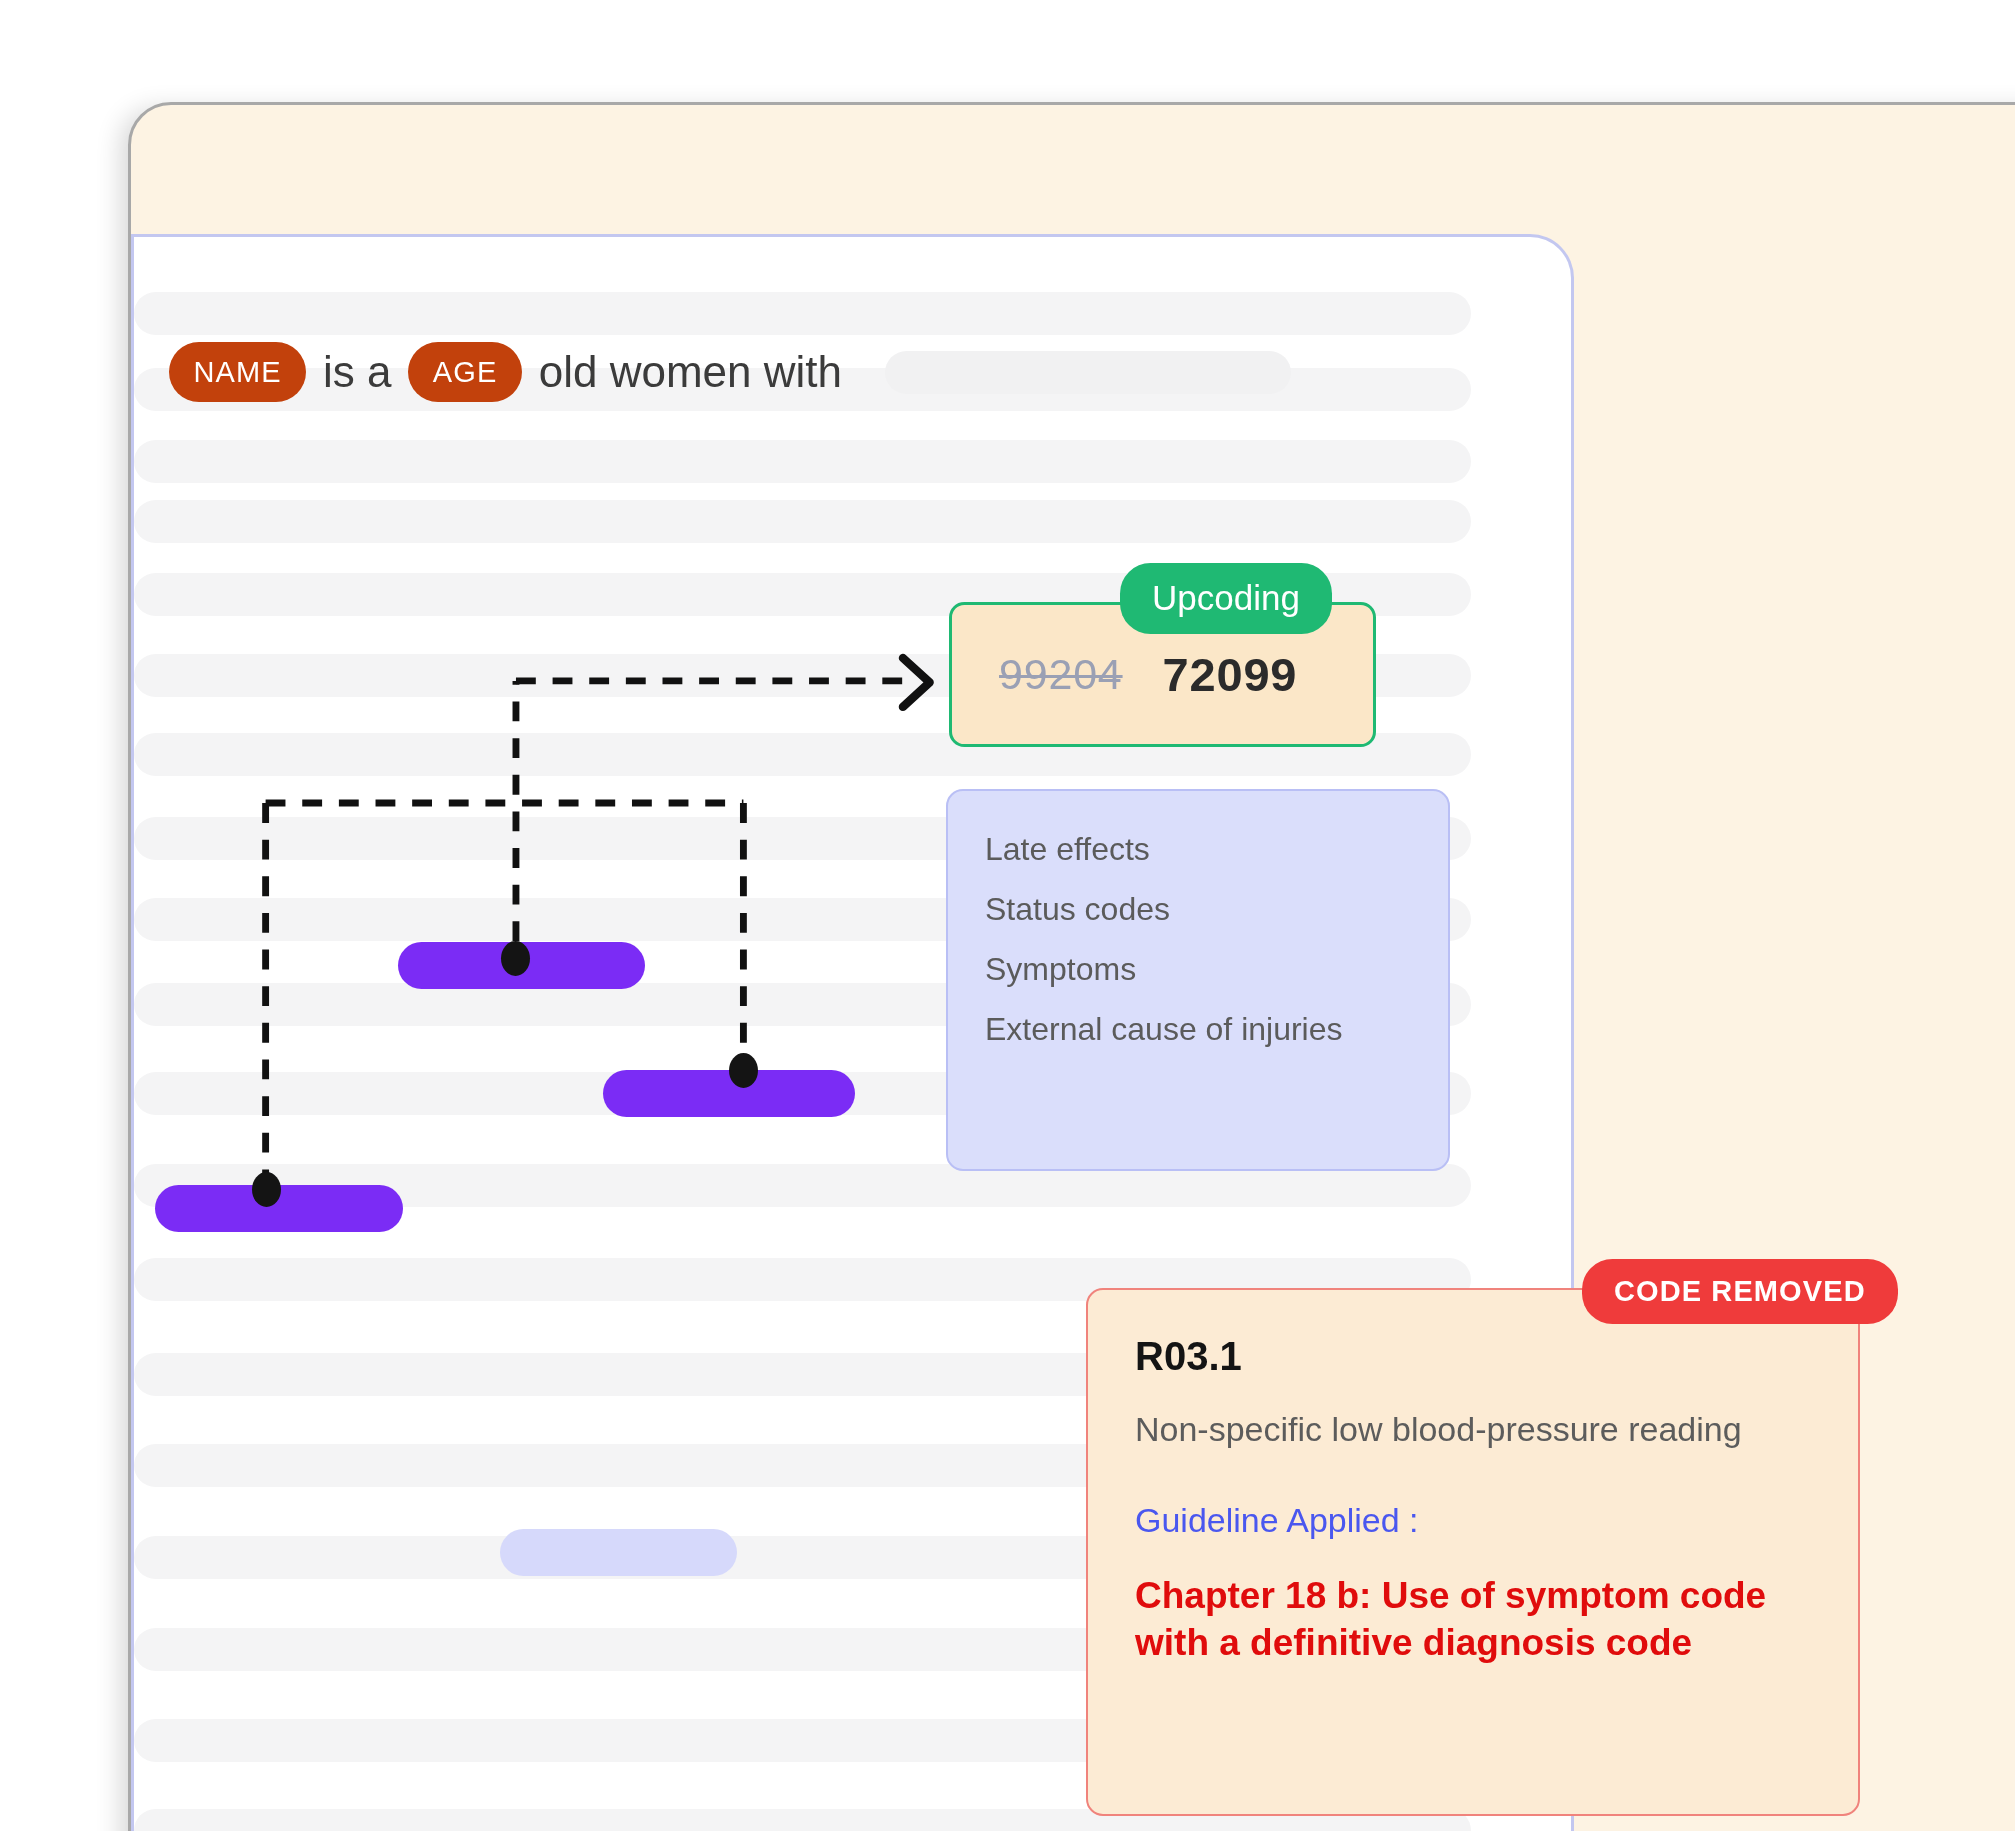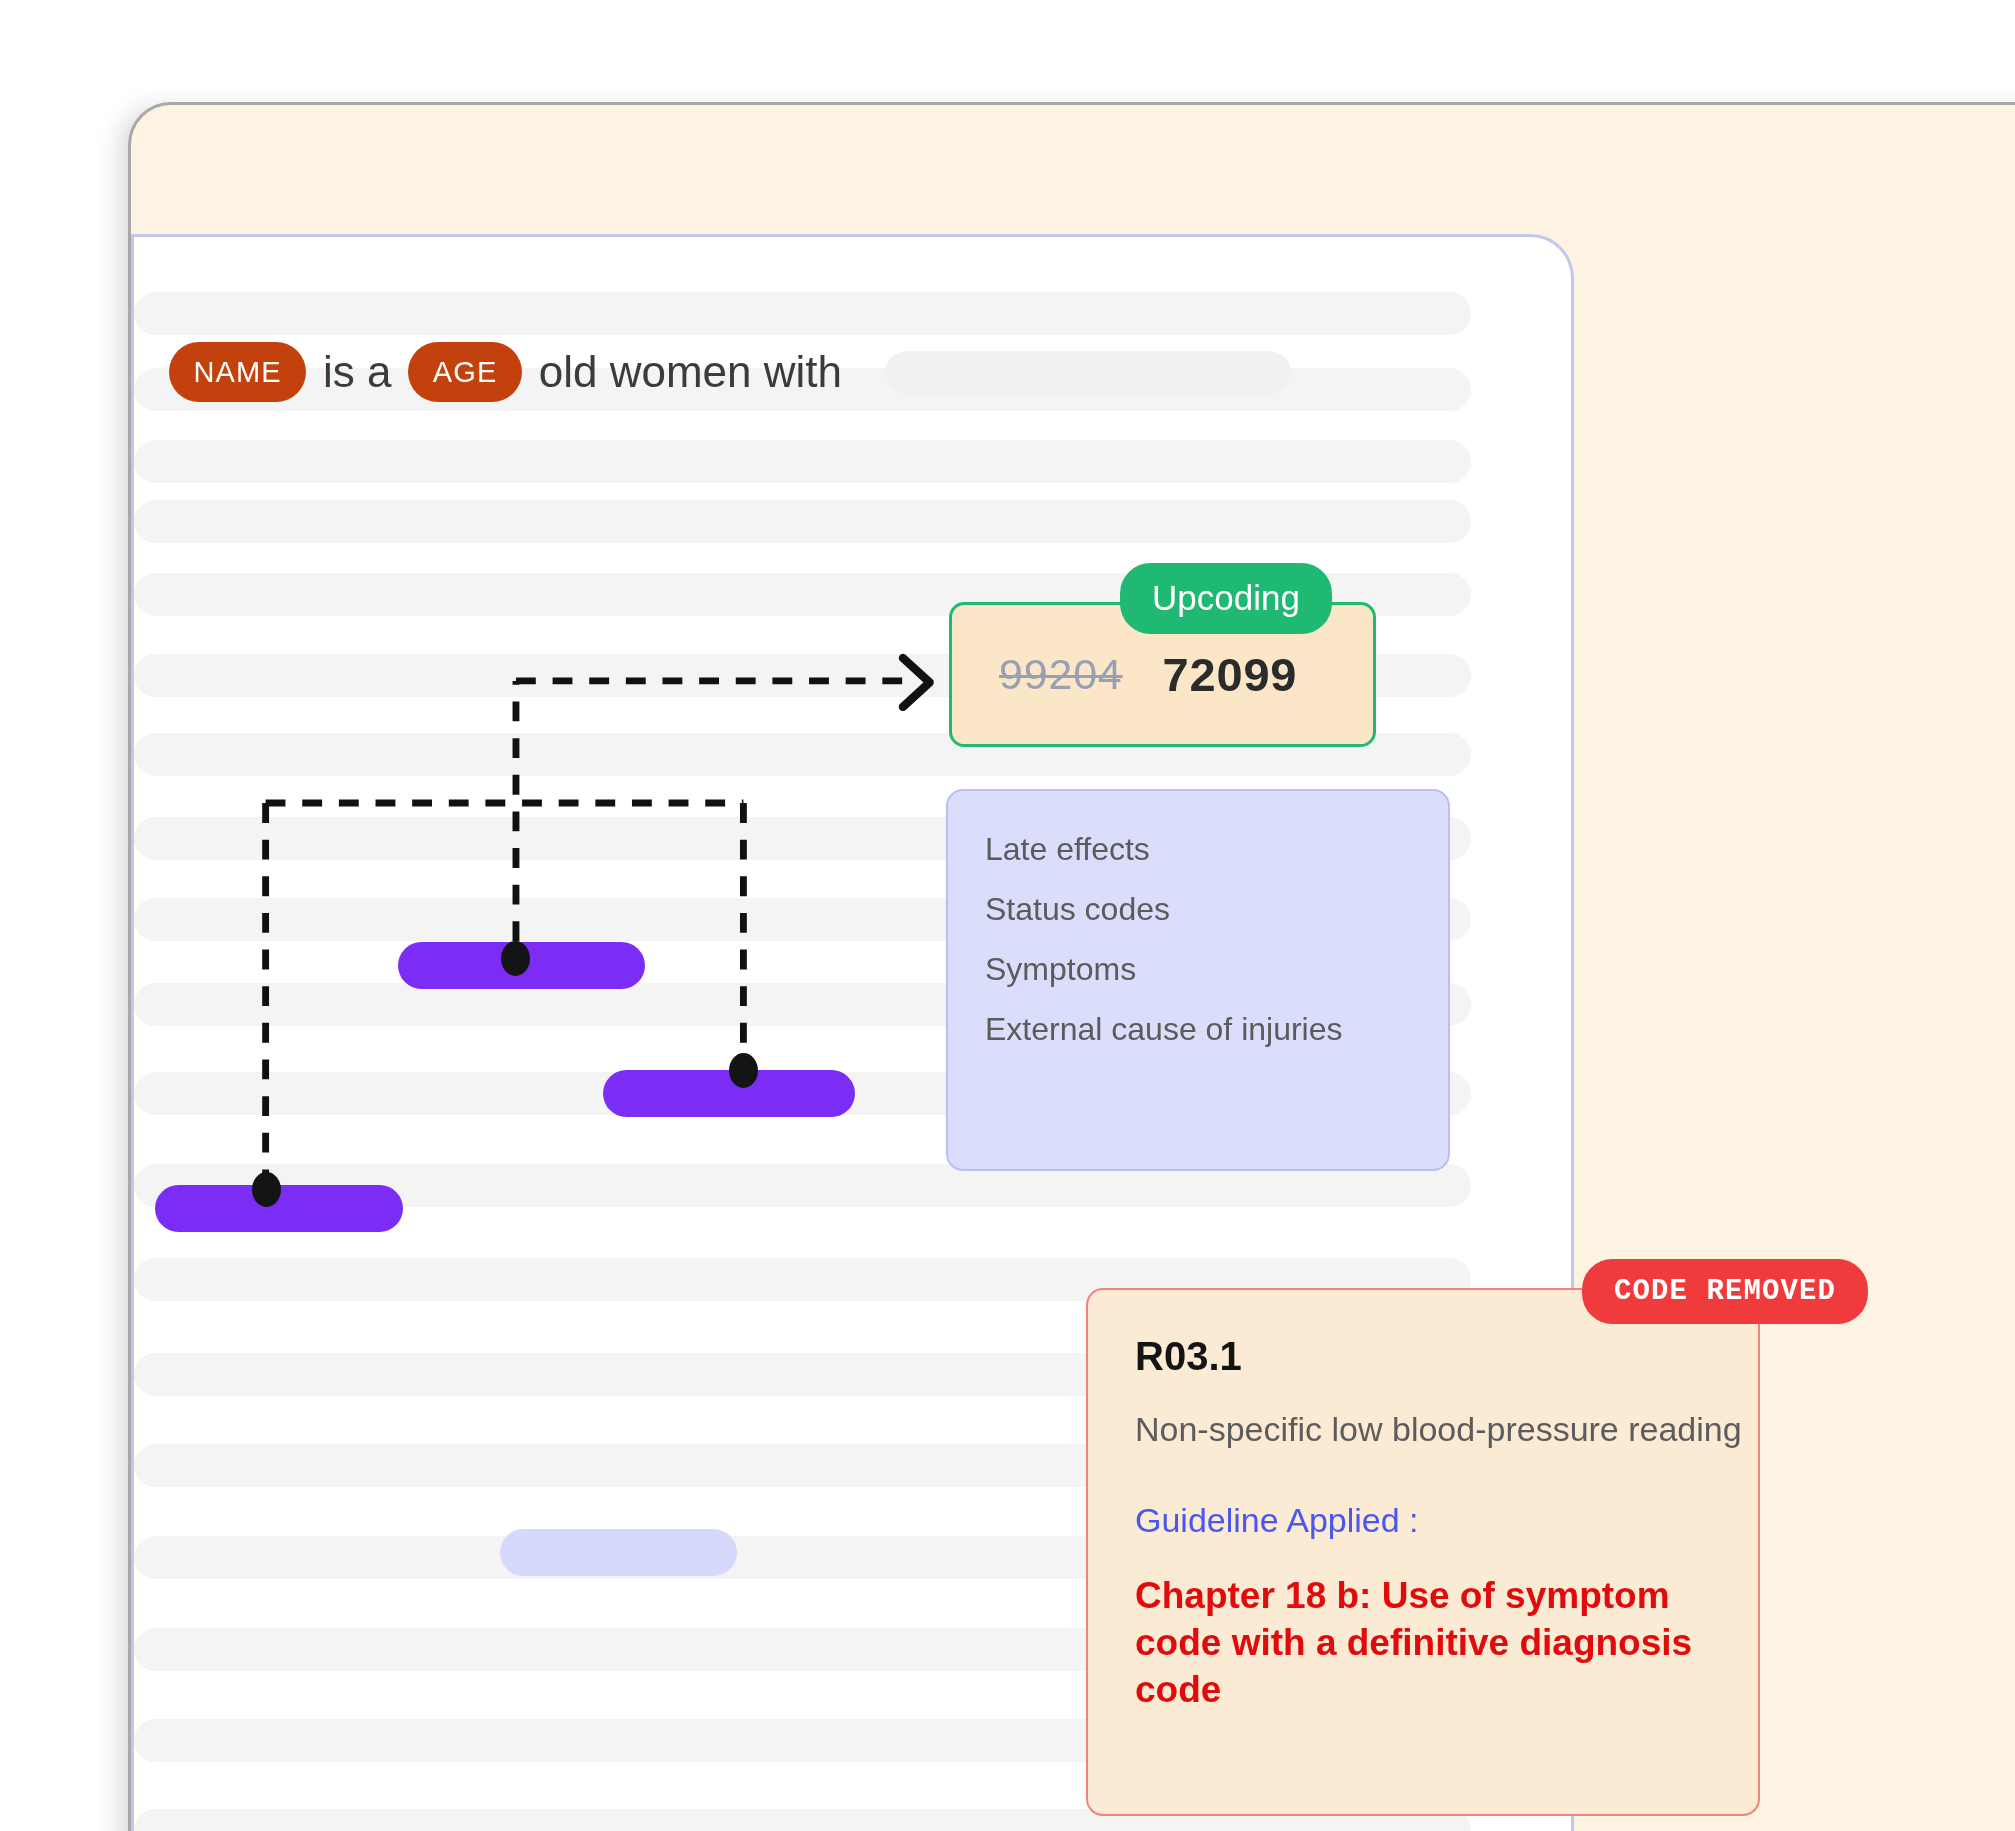--- a/index.html
+++ b/index.html
@@ -165,40 +165,39 @@
     color: #5b5b5b;
     font-size: 32px;
     margin-bottom: 23px;
     white-space: nowrap;
   }
 
   
   .removed-card {
     position: absolute;
     left: 1086px; top: 1288px;
-    width: 674px; height: 528px;
+    width: 774px; height: 528px;
     background: #fcebd4;
     border: 2.3px solid #f0837c;
     border-radius: 17px;
     padding: 44px 47px;
     z-index: 20;
   }
   .removed-badge {
     position: absolute;
     left: 1582px; top: 1259px;
     background: #ef3b3b;
     color: #ffffff;
     font-size: 29px;
     font-weight: bold;
     letter-spacing: 1.1px;
     padding: 16px 32px;
     border-radius: 30.5px;
     z-index: 21;
     white-space: nowrap;
-    font-family: Liberation Mono, monospace;
   }
   .removed-code {
     font-size: 40px;
     font-weight: bold;
     color: #141414;
     margin-bottom: 30.5px;
   }
   .removed-desc {
     font-size: 34px;
     color: #5c5c5c;

